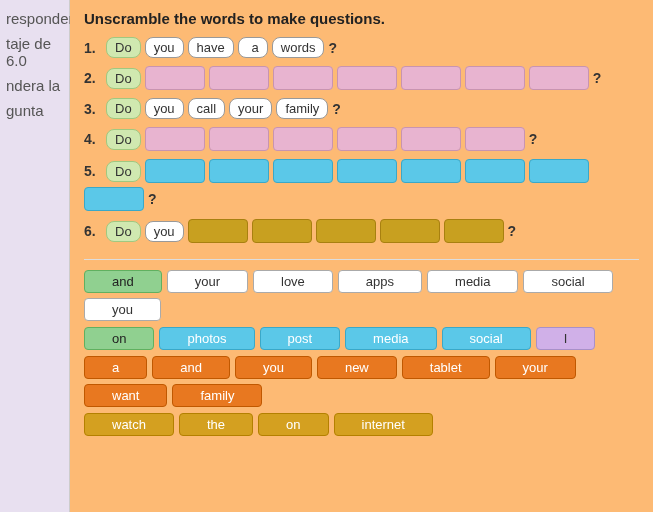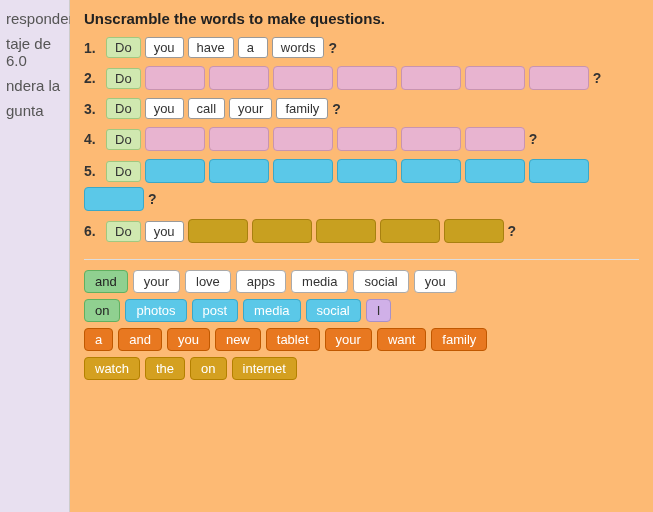--- a/index.html
+++ b/index.html
@@ -47,27 +47,27 @@
       gap: 4px;
       flex-wrap: wrap;
     }
     .row-num {
       font-weight: bold;
       min-width: 18px;
       color: #333;
     }
     .word-box {
       border: 1px solid #999;
-      border-radius: 3px;
+      border-radius: 8px;
       padding: 2px 8px;
       font-size: 13px;
       background: white;
       color: #333;
       min-width: 30px;
-      text-align: left;
+      text-align: right;
     }
     .word-box.green-do {
       background: #d0e8b0;
       border-color: #a0c880;
       color: #333;
     }
     .empty-box {
       border: 1px solid #999;
       border-radius: 4px;
       padding: 2px 8px;
@@ -102,21 +102,21 @@
     .word-bank-row {
       display: flex;
       flex-wrap: wrap;
       gap: 5px;
       margin-bottom: 6px;
       align-items: center;
     }
     .bank-word {
       border: 1px solid #aaa;
       border-radius: 4px;
-      padding: 3px 10px;
+      padding: 3px 27px;
       font-size: 13px;
       background: white;
       color: #333;
       cursor: pointer;
     }
     .bank-word.green {
       background: #90d090;
       border-color: #60b060;
       color: #222;
     }

